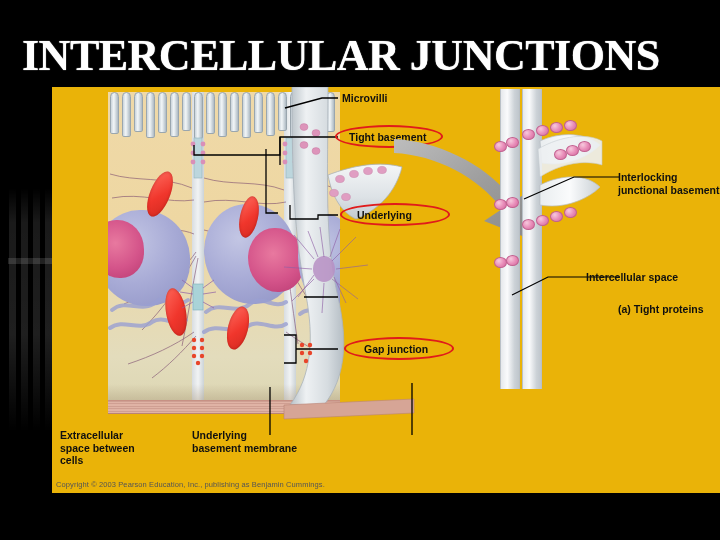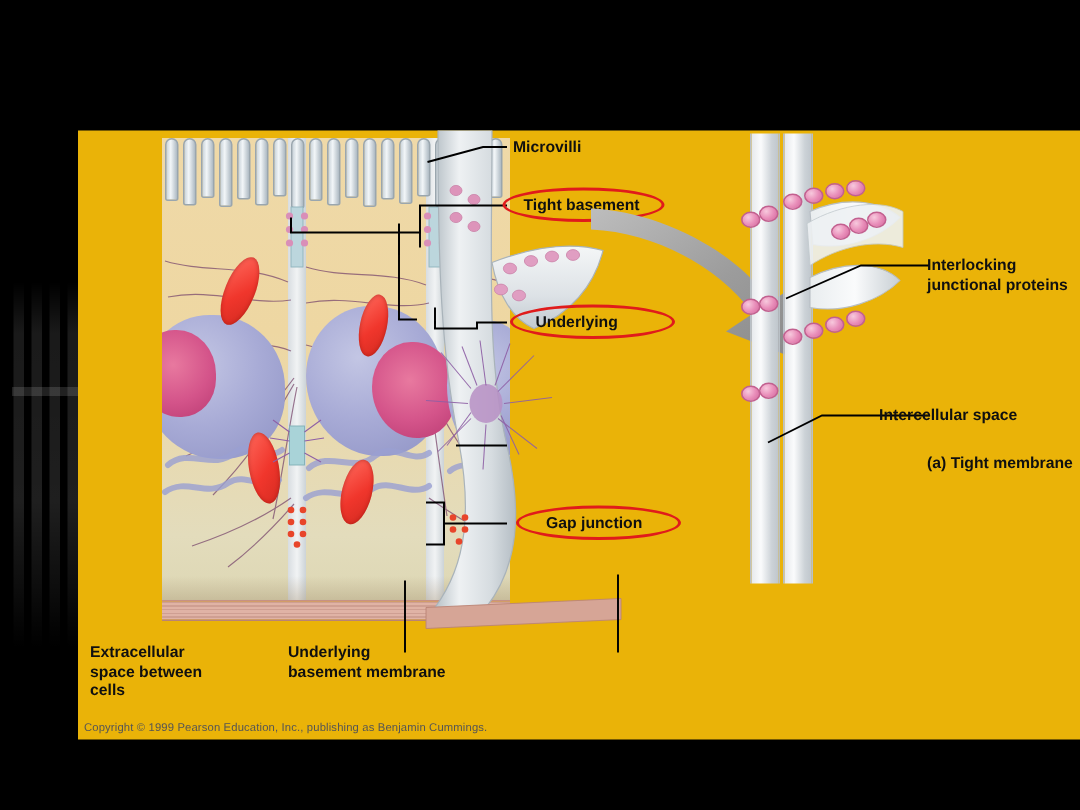--- a/index.html
+++ b/index.html
@@ -188,20 +188,21 @@
 <div id="slide">
 
   <div id="stripes">
     <div class="bar b1"></div>
     <div class="bar b2"></div>
     <div class="bar b3"></div>
     <div class="bar b4"></div>
     <div class="accent"></div>
   </div>
 
+  <div id="title">INTERCELLULAR JUNCTIONS</div>
 
   <div id="panel">
 
     <div id="epithelium">
 
       <div class="cell-col cc1"></div>
       <div class="cell-col cc2"></div>
       <div class="cell-col cc3"></div>
       <div class="lat-gap lg1"></div>
       <div class="lat-gap lg2"></div>
@@ -482,19 +483,19 @@
     </div>
 
     <svg style="position:absolute;left:430px;top:0;width:200px;height:320px" viewBox="0 0 200 320">
       <g stroke="#000" stroke-width="1.2" fill="none">
         <path d="M42,112 L92,90 L138,90"></path>
         <path d="M30,208 L66,190 L138,190"></path>
       </g>
     </svg>
 
     <div class="lbl" style="left:566px;top:84px">Interlocking
-junctional proteins</div>
+junctional basement</div>
     <div class="lbl" style="left:534px;top:184px">Intercellular space</div>
-    <div class="lbl" style="left:566px;top:216px">(a) Tight membrane</div>
-
-    <div id="copyright">Copyright © 1999 Pearson Education, Inc., publishing as Benjamin Cummings.</div>
+    <div class="lbl" style="left:566px;top:216px">(a) Tight proteins</div>
+
+    <div id="copyright">Copyright © 2003 Pearson Education, Inc., publishing as Benjamin Cummings.</div>
   </div>
 </div>
 
 </body></html>

